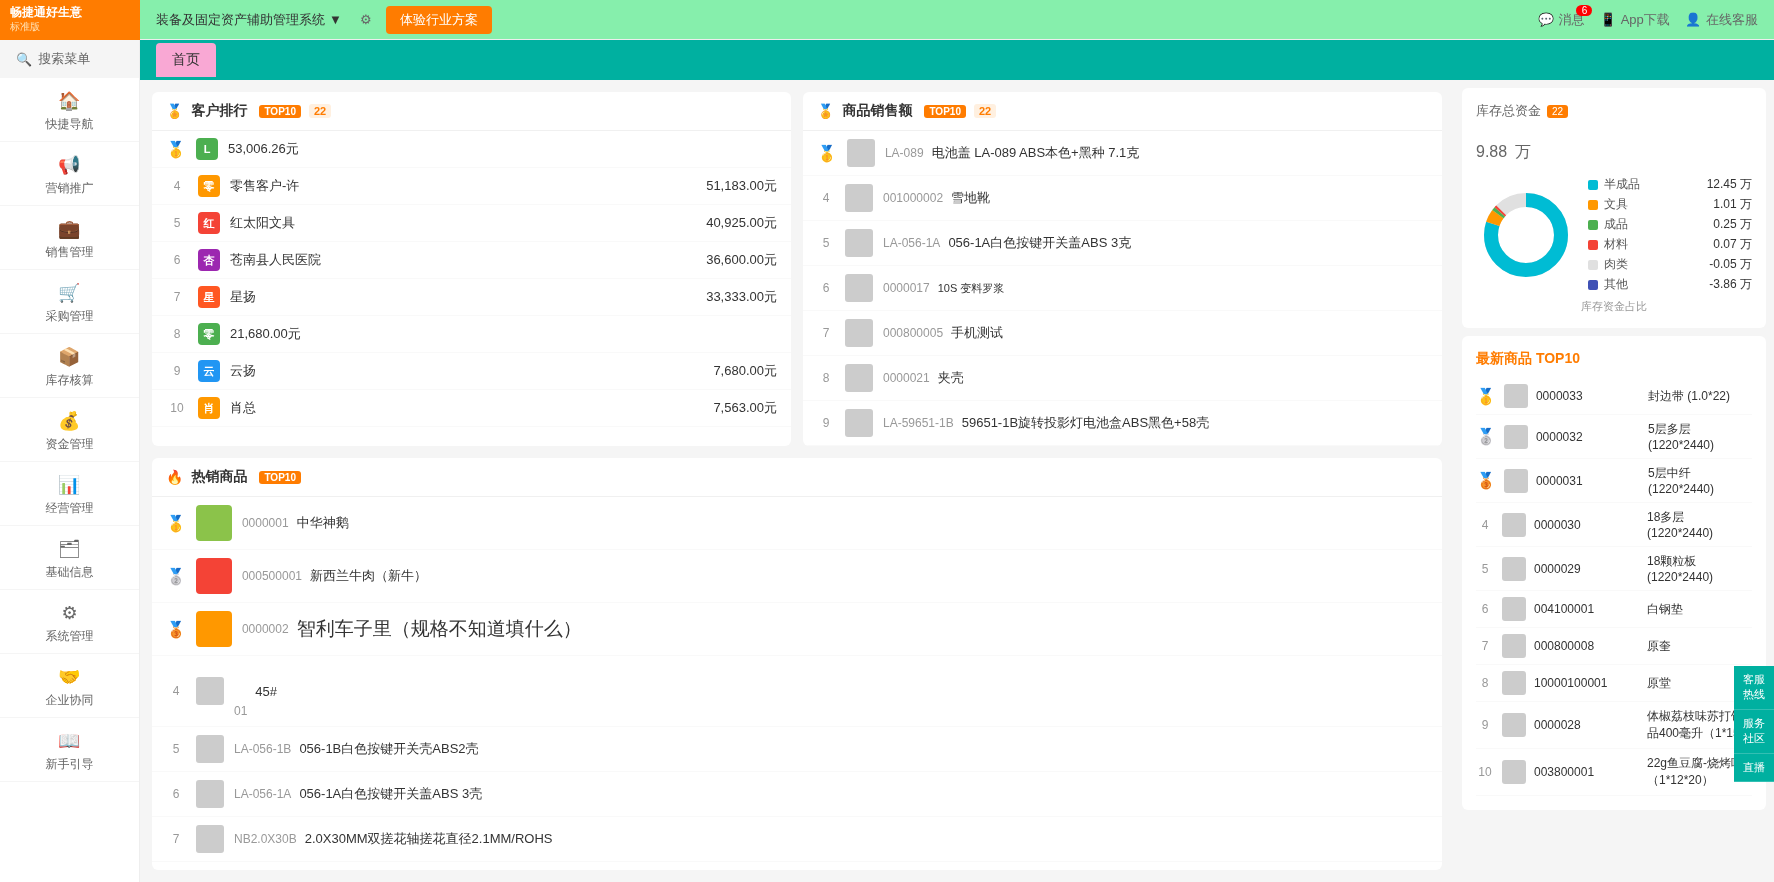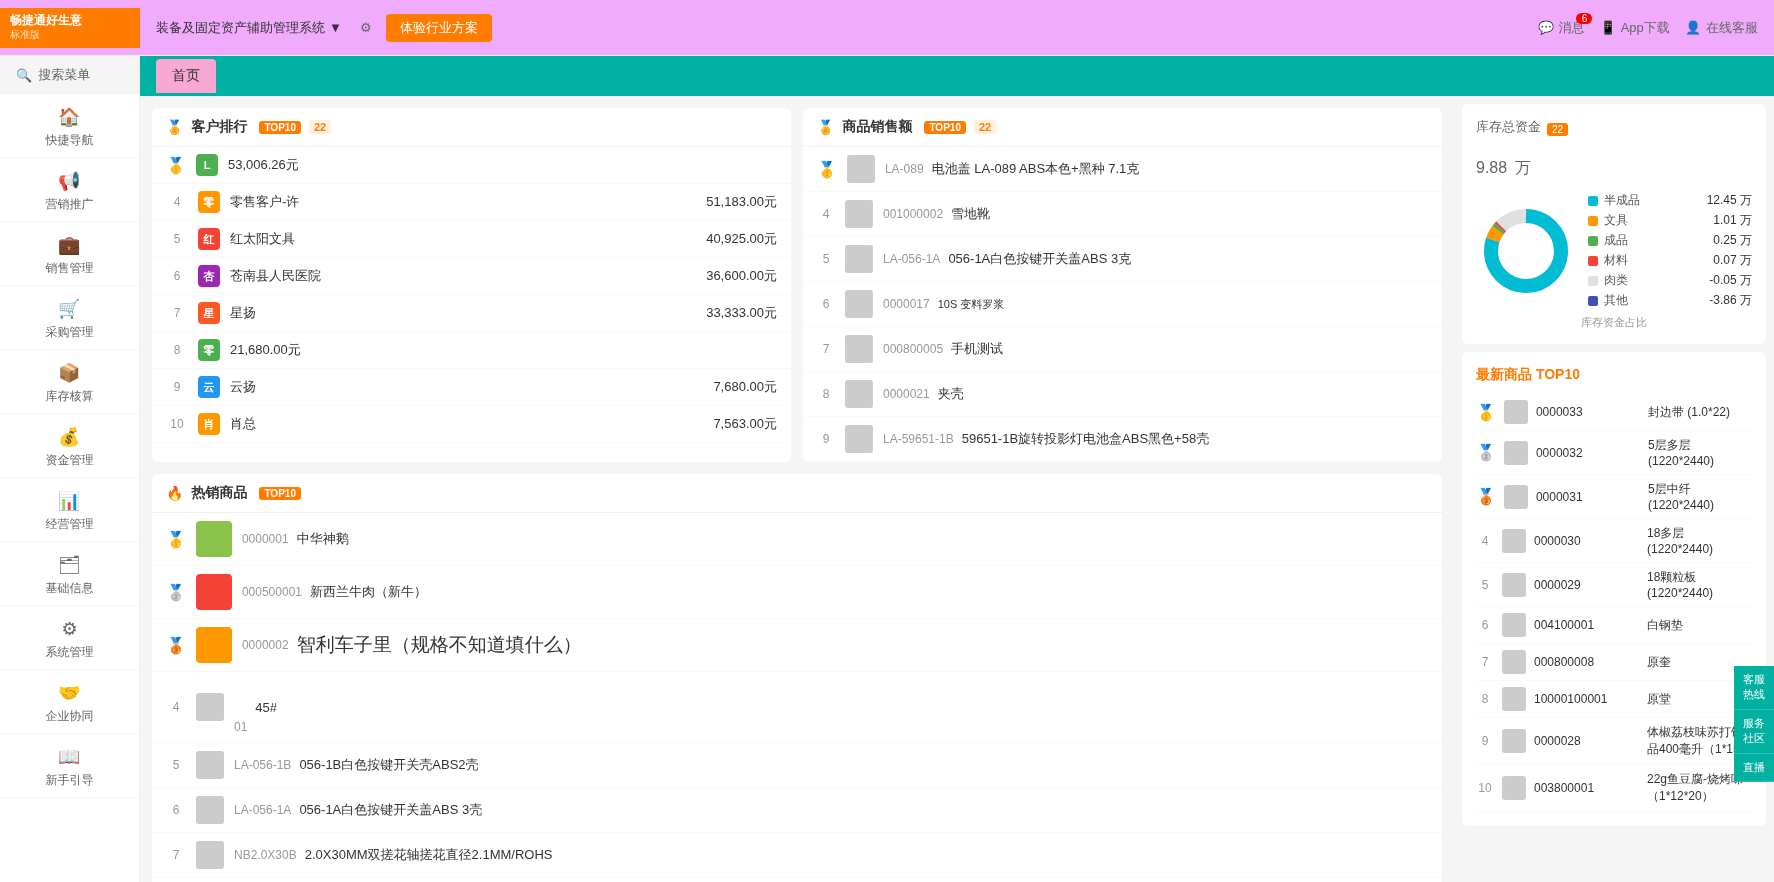--- a/index.html
+++ b/index.html
@@ -1,19 +1,19 @@
 <!DOCTYPE html>
 <html><head>
   <meta charset="utf-8">
   <style>
     * { margin: 0; padding: 0; box-sizing: border-box; }
     body { font-family: 'Microsoft YaHei', Arial, sans-serif; font-size: 13px; background: #f5f5f5; color: #333; width: 1774px; min-height: 882px; overflow-x: hidden; }
 
     
-    .topbar { height: 56px; background: #f0abfc; display: flex; align-items: center; padding: 0 16px; border-bottom: 1px solid #eee; position: relative; z-index: 10; }
+    .topbar { height: 40px; background: #86efac; display: flex; align-items: center; padding: 0 16px; border-bottom: 1px solid #eee; position: relative; z-index: 10; }
     .topbar-logo { display: flex; align-items: center; width: 140px; background: #ff7c00; height: 40px; padding: 0 10px; margin-left: -16px; margin-right: 16px; }
     .topbar-logo-text { color: #fff; font-size: 12px; font-weight: bold; line-height: 1.3; }
     .topbar-logo-sub { color: #ffe0b2; font-size: 10px; }
     .topbar-system { display: flex; align-items: center; color: #333; font-size: 13px; margin-right: 8px; cursor: pointer; }
     .topbar-system span { margin-right: 4px; }
     .topbar-gear { width: 24px; height: 24px; cursor: pointer; color: #666; display: flex; align-items: center; justify-content: center; margin-right: 8px; }
     .topbar-btn { background: #ff7c00; color: #fff; border: none; border-radius: 4px; padding: 5px 14px; font-size: 13px; cursor: pointer; }
     .topbar-right { margin-left: auto; display: flex; align-items: center; gap: 16px; color: #666; font-size: 13px; }
     .topbar-right-item { display: flex; align-items: center; gap: 4px; cursor: pointer; position: relative; }
     .badge { background: #f00; color: #fff; border-radius: 8px; font-size: 10px; padding: 0 4px; min-width: 16px; text-align: center; position: absolute; top: -6px; right: -8px; }
@@ -57,21 +57,21 @@
 
     
     .product-item { display: flex; align-items: center; padding: 8px 14px; border-bottom: 1px solid #f9f9f9; gap: 10px; }
     .product-gray-box { width: 28px; height: 28px; background: #ccc; border-radius: 3px; }
 
     
     .right-panel { width: 320px; background: #f5f5f5; overflow-y: auto; padding: 0; display: flex; flex-direction: column; }
 
     
     .inventory-card { background: #fff; margin: 8px; border-radius: 6px; padding: 14px; }
-    .inventory-title { font-size: 13px; color: #666; margin-bottom: 8px; display: flex; align-items: flex-end; gap: 6px; }
+    .inventory-title { font-size: 13px; color: #666; margin-bottom: 8px; display: flex; align-items: center; gap: 6px; }
     .inventory-amount { font-size: 28px; font-weight: bold; color: #333; margin-bottom: 12px; }
     .inventory-amount span { font-size: 16px; color: #666; font-weight: normal; }
 
     
     .chart-area { display: flex; align-items: center; gap: 12px; }
     .donut-chart { width: 100px; height: 100px; flex-shrink: 0; }
     .legend { flex: 1; display: flex; flex-direction: column; gap: 3px; }
     .legend-item { display: flex; align-items: center; gap: 6px; font-size: 12px; }
     .legend-dot { width: 10px; height: 10px; border-radius: 2px; flex-shrink: 0; }
     .legend-label { flex: 1; color: #555; }

